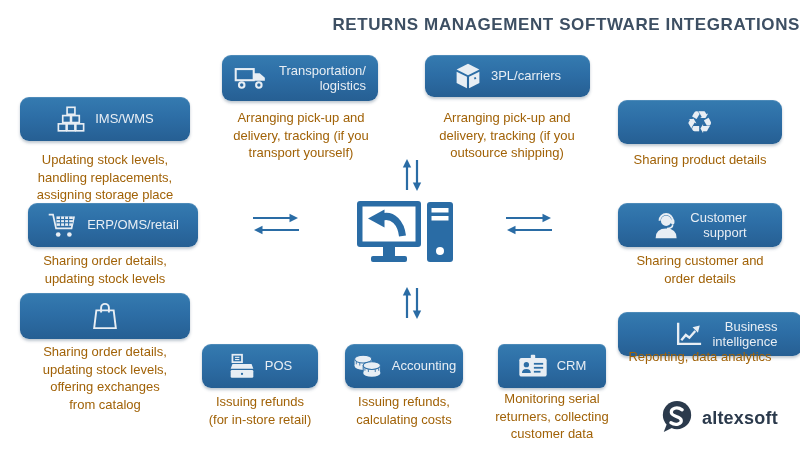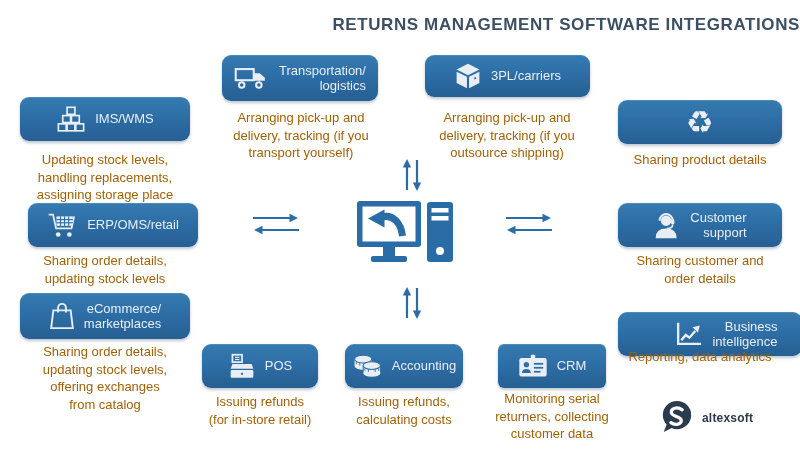--- a/index.html
+++ b/index.html
@@ -51,21 +51,21 @@
   .d-9{left:326px;top:393px;width:156px;}
   .d-10{left:470px;top:390px;width:164px;}
   
   .center-icon{left:357px;top:201px;}
   .arrows-top{left:399px;top:158px;}
   .arrows-bottom{left:399px;top:286px;}
   .arrows-left{left:253px;top:212px;}
   .arrows-right{left:506px;top:212px;}
   
   .logo{left:660px;top:399px;display:flex;align-items:center;}
-  .logo-text{font-size:12px;font-weight:700;color:#2b3a4c;margin-left:8px;letter-spacing:.2px;}
+  .logo-text{font-size:18px;font-weight:700;color:#2b3a4c;margin-left:8px;letter-spacing:.2px;}
 </style>
 </head>
 <body>
 
 <div class="title">RETURNS MANAGEMENT SOFTWARE INTEGRATIONS</div>
 
 <div class="node n-0">
   <span class="icon">
     <svg viewBox="0 0 42 28" width="36" height="25">
       <rect x="2" y="3" width="21" height="13" fill="none" stroke="#e8eef4" stroke-width="2.4"></rect>
@@ -136,22 +136,20 @@
 <div class="desc d-3">Sharing order details,
 updating stock levels</div>
 
 <div class="node n-4">
   <span class="icon">
     <svg viewBox="0 0 30 34" width="26" height="30">
       <polygon points="5,10.5 25,10.5 27.5,31 2.5,31" fill="none" stroke="#e8eef4" stroke-width="2.2"></polygon>
       <path d="M10.5 13 V7.5 a4.5 4.5 0 0 1 9 0 V13" stroke="#e8eef4" stroke-width="2.2" fill="none"></path>
     </svg>
   </span>
-  <span class="label">eCommerce/
-marketplaces</span>
 </div>
 <div class="desc d-4">Sharing order details,
 updating stock levels,
 offering exchanges
 from catalog</div>
 
 <div class="node n-5">
   <span class="icon recycle-glyph">♻</span>
 </div>
 <div class="desc d-5">Sharing product details</div>

